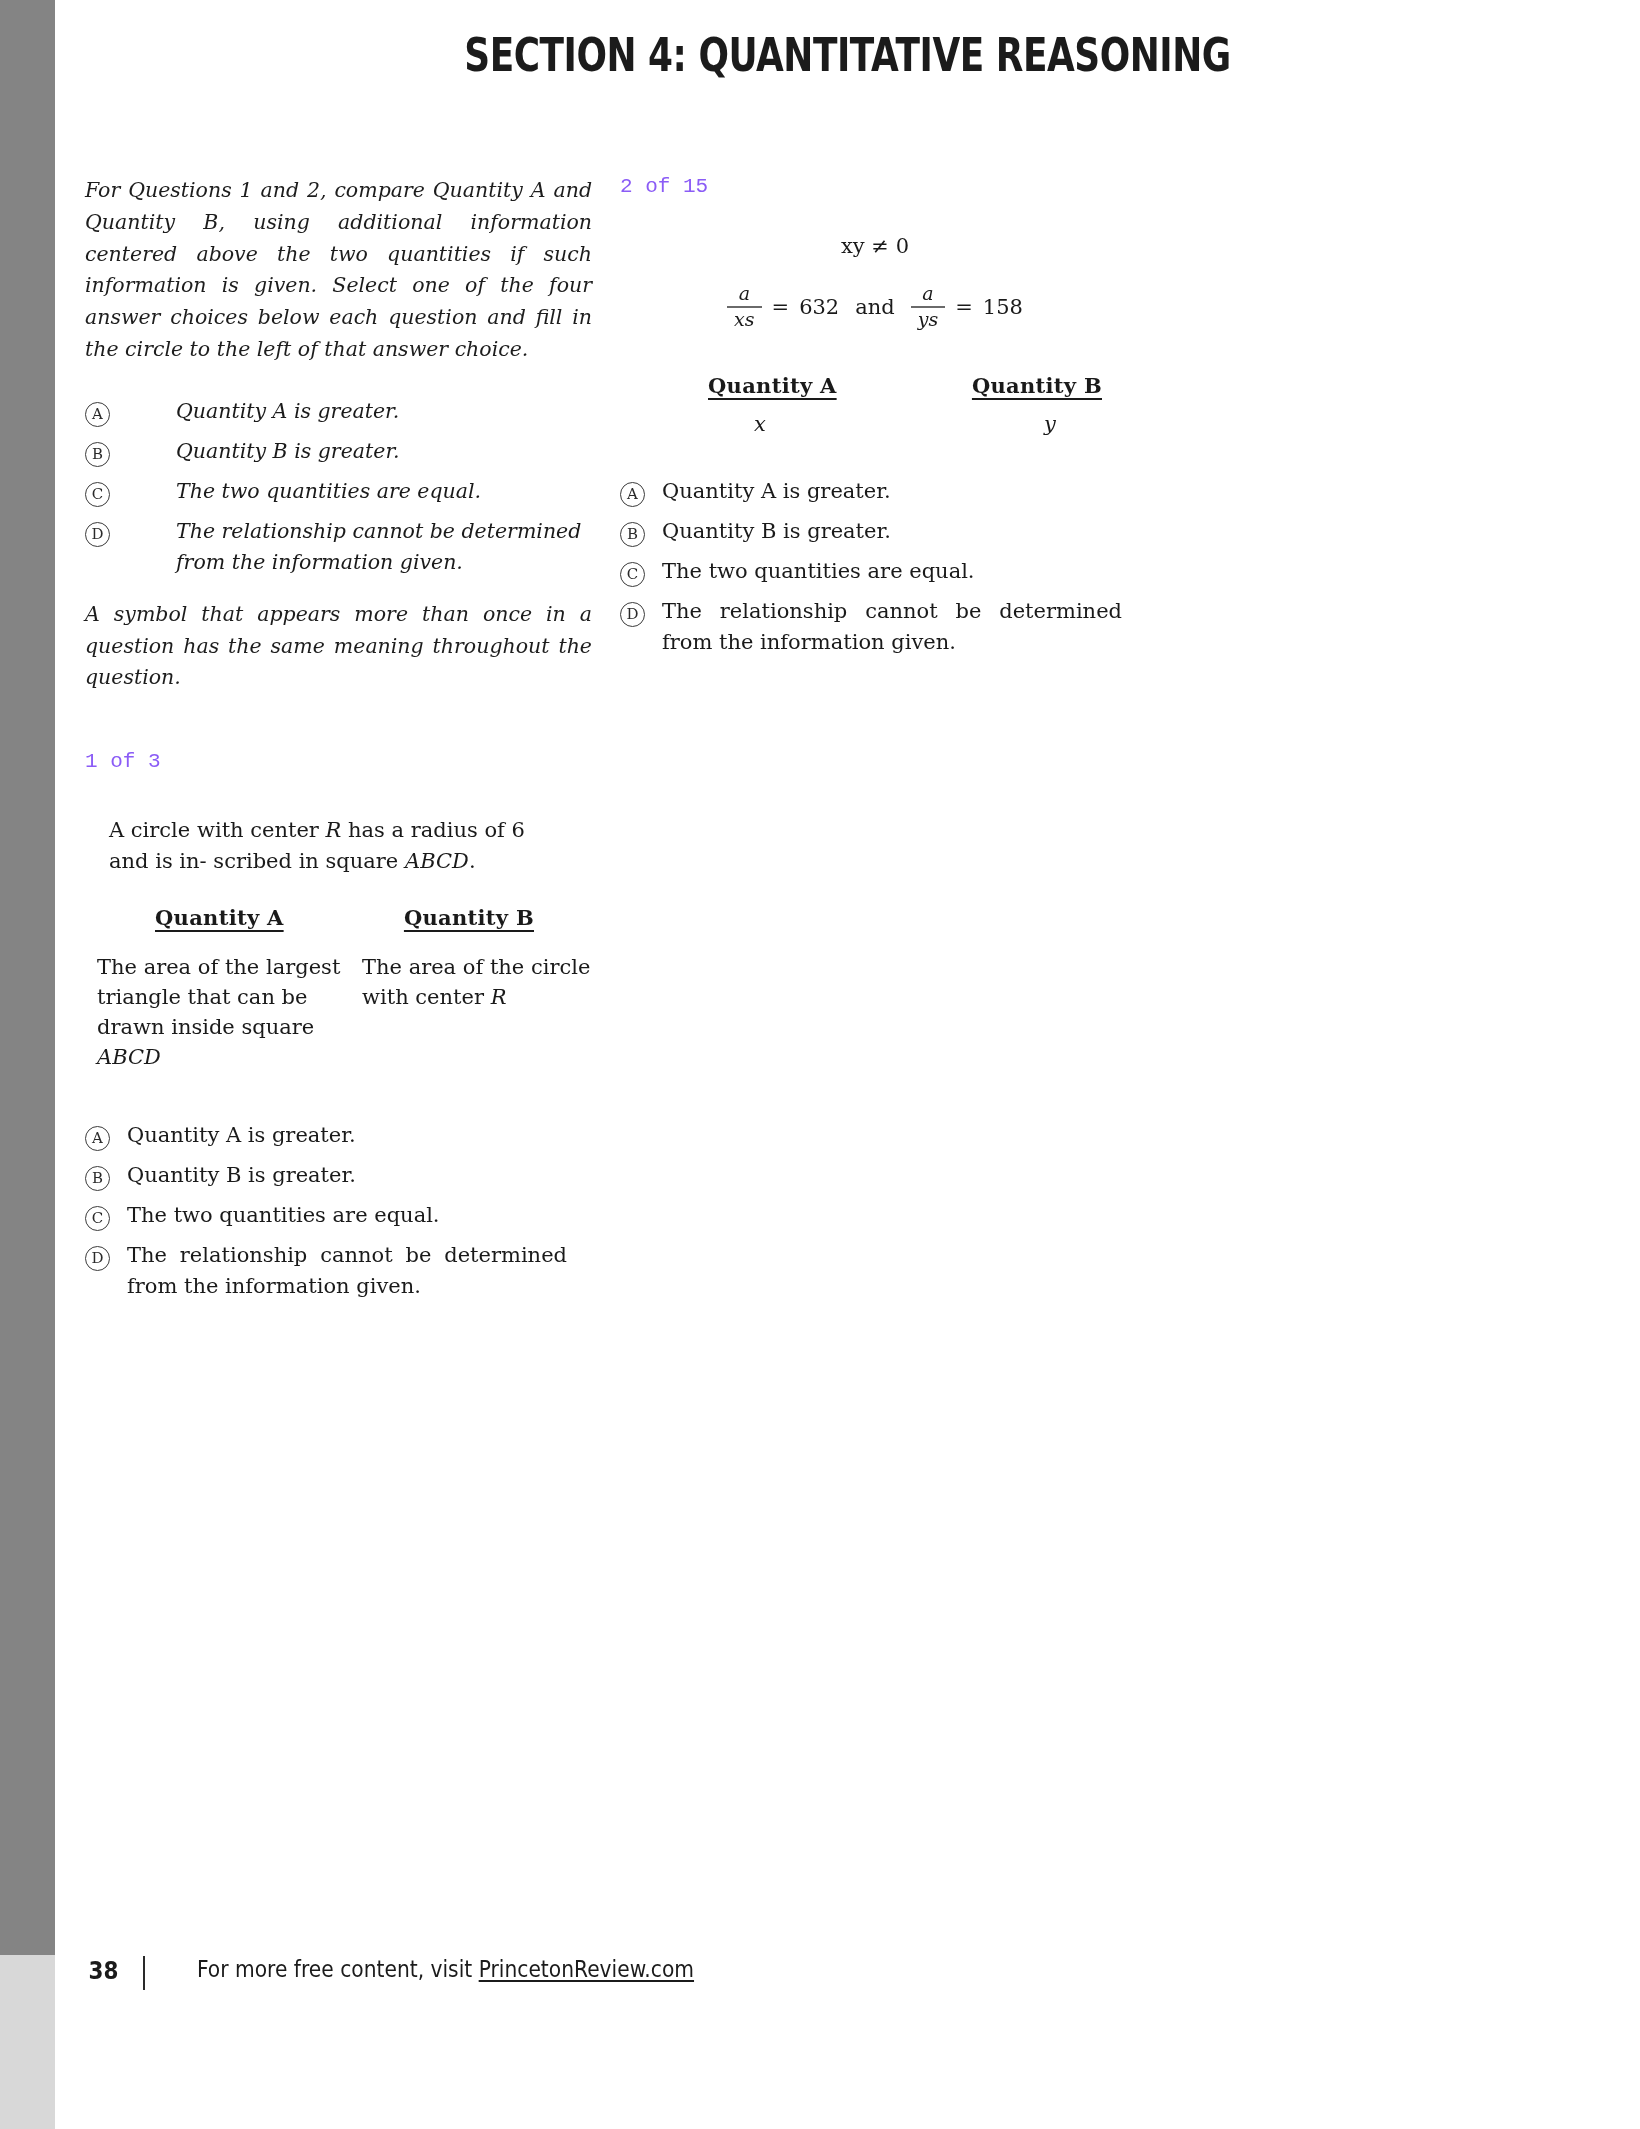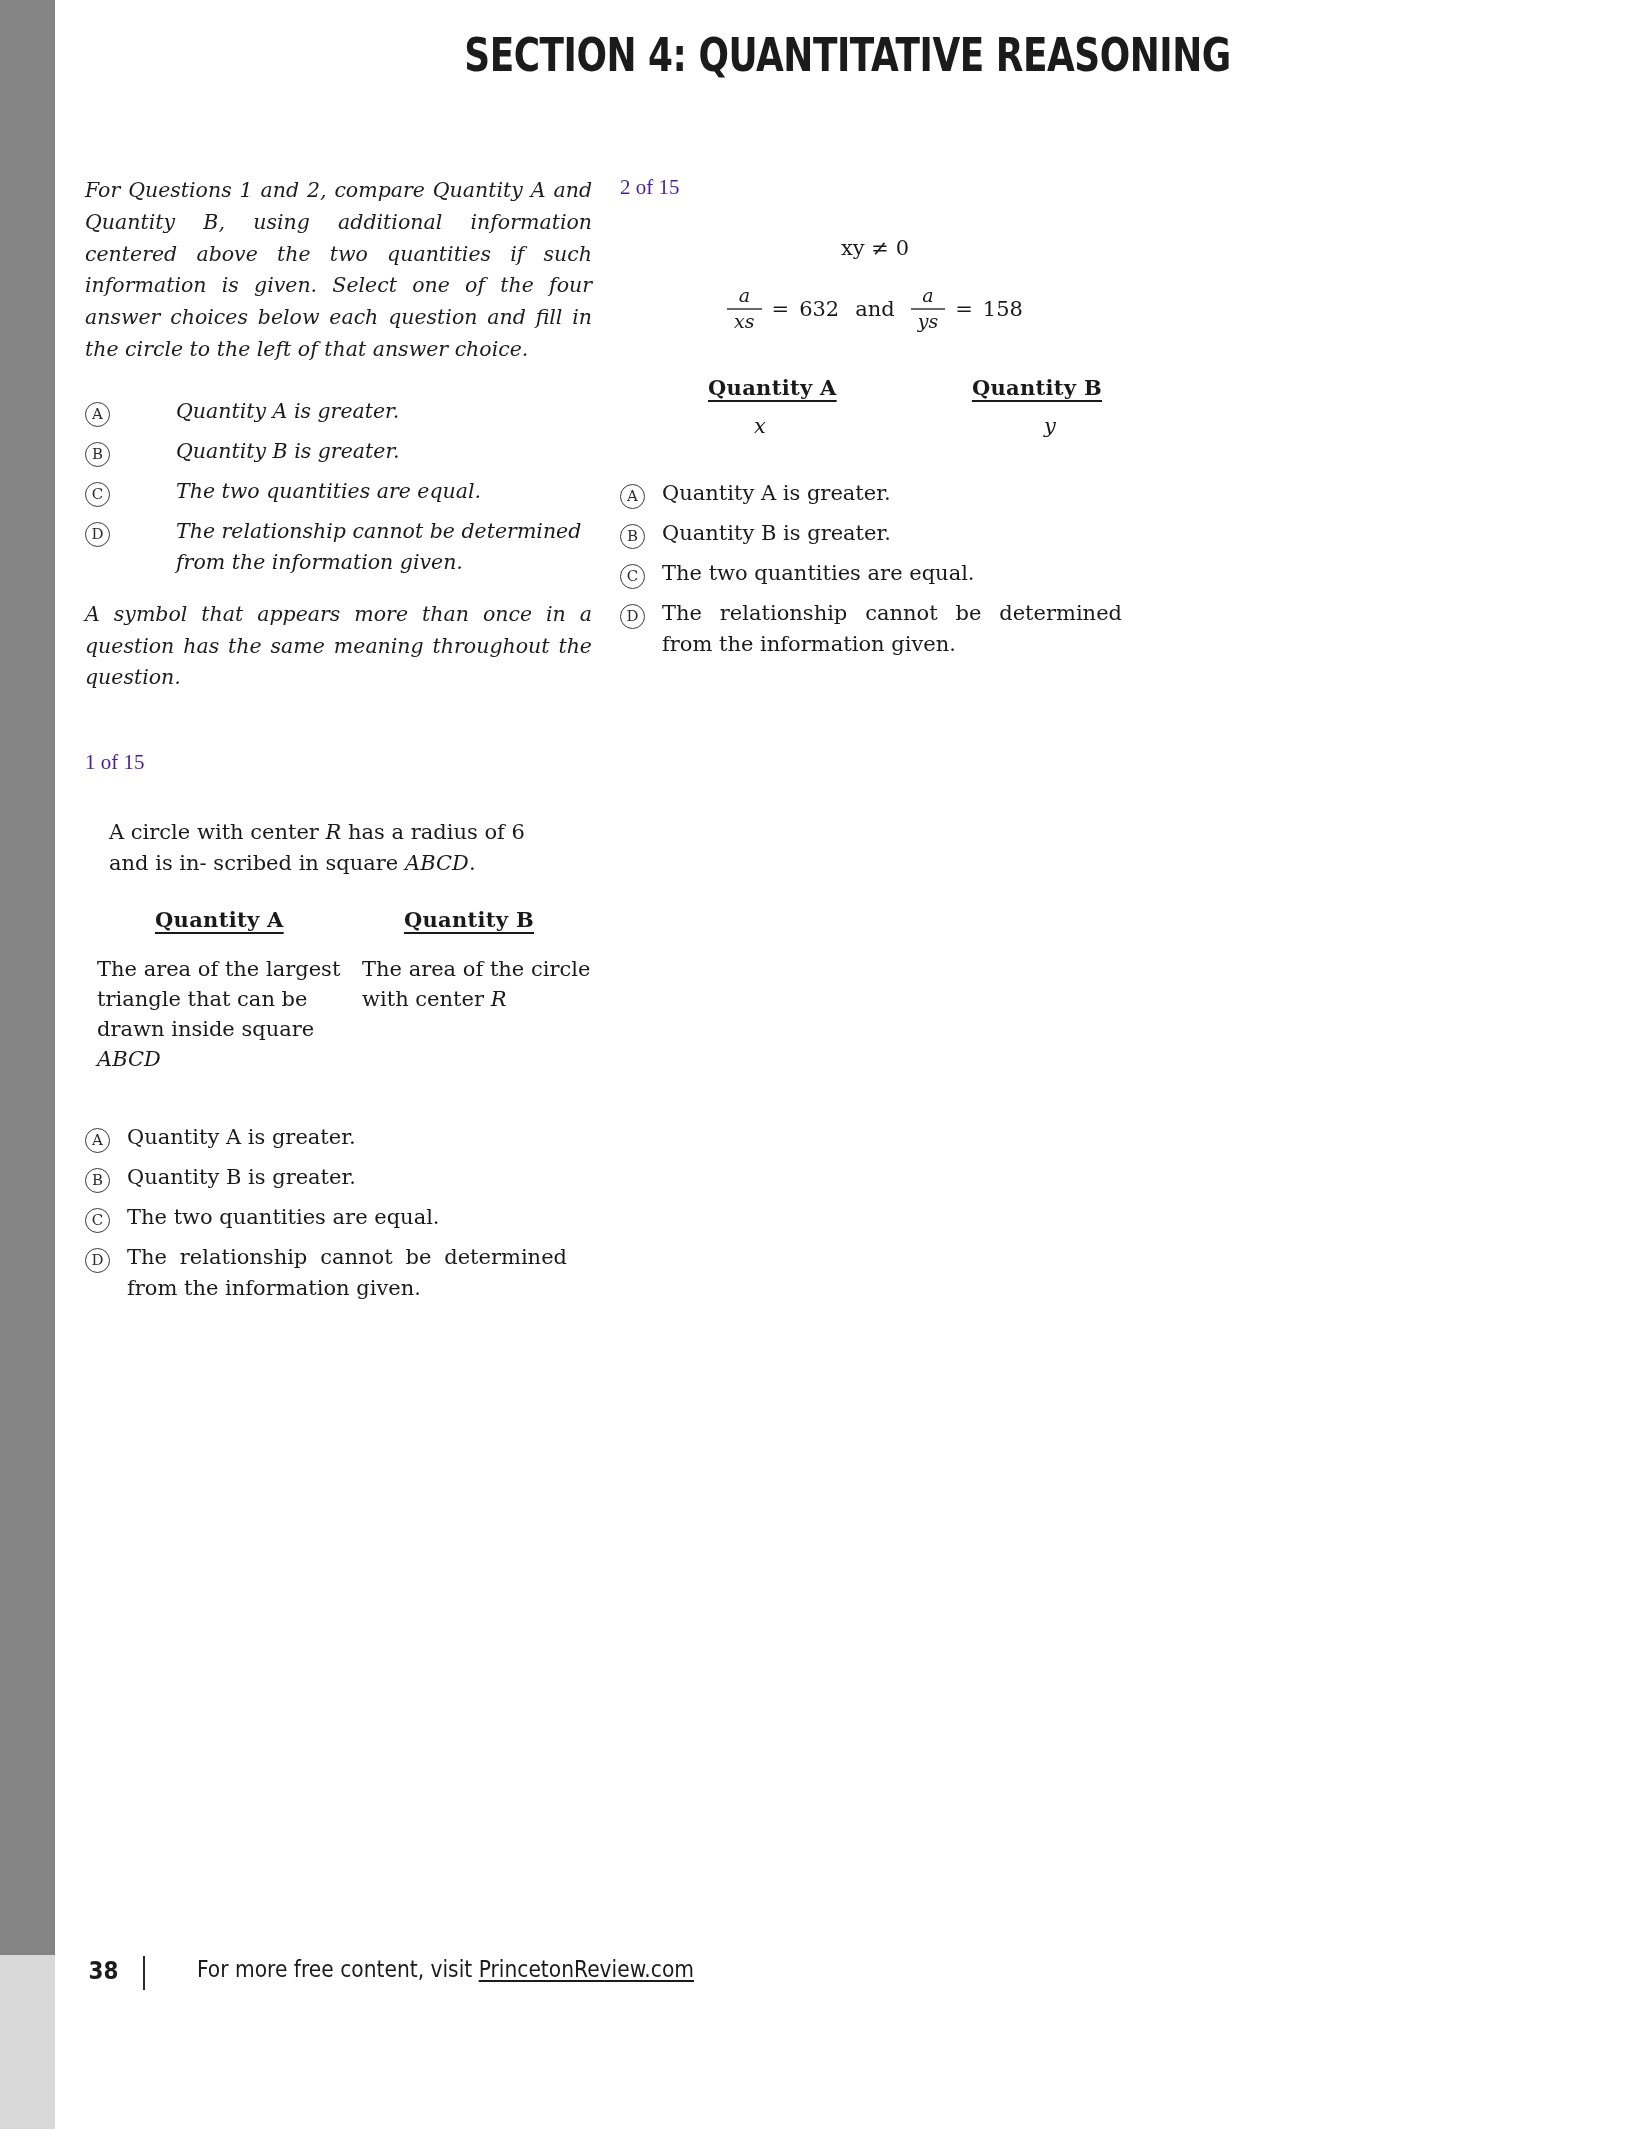--- a/index.html
+++ b/index.html
@@ -133,23 +133,23 @@
   .choice-text-near {
     margin-left: 17px;
     font-family: "DejaVu Serif", serif;
     font-size: 21px;
     line-height: 31px;
     text-align: justify;
   }
 
   
   .qnum {
-    font-family: Liberation Serif, serif;
-    font-size: 21px;
-    color: #4c1d95;
+    font-family: Liberation Mono, monospace;
+    font-size: 21px;
+    color: #8b5cf6;
     margin-bottom: 0;
   }
   .stem-centered {
     font-family: "DejaVu Serif", serif;
     font-size: 21px;
     line-height: 31px;
     padding: 0 24px;
   }
   .quantity-head-row {
     display: flex;
@@ -300,21 +300,21 @@
         <span class="choice-text-wide">The relationship cannot be determined from the information given.</span>
       </div>
     </div>
 
     <div class="spacer-sm"></div>
 
     <p class="ital symbol-note">A symbol that appears more than once in a question has the same meaning throughout the question.</p>
 
     <div style="height:56px"></div>
 
-    <div class="qnum">1 of 15</div>
+    <div class="qnum">1 of 3</div>
 
     <div style="height:42px"></div>
 
     <div class="stem-centered">
       <span>A circle with center </span><span class="mathvar">R</span><span> has a radius of 6 and is in-</span>
       <span>scribed in square </span><span class="mathvar">ABCD</span><span>.</span>
     </div>
 
     <div style="height:28px"></div>
 

